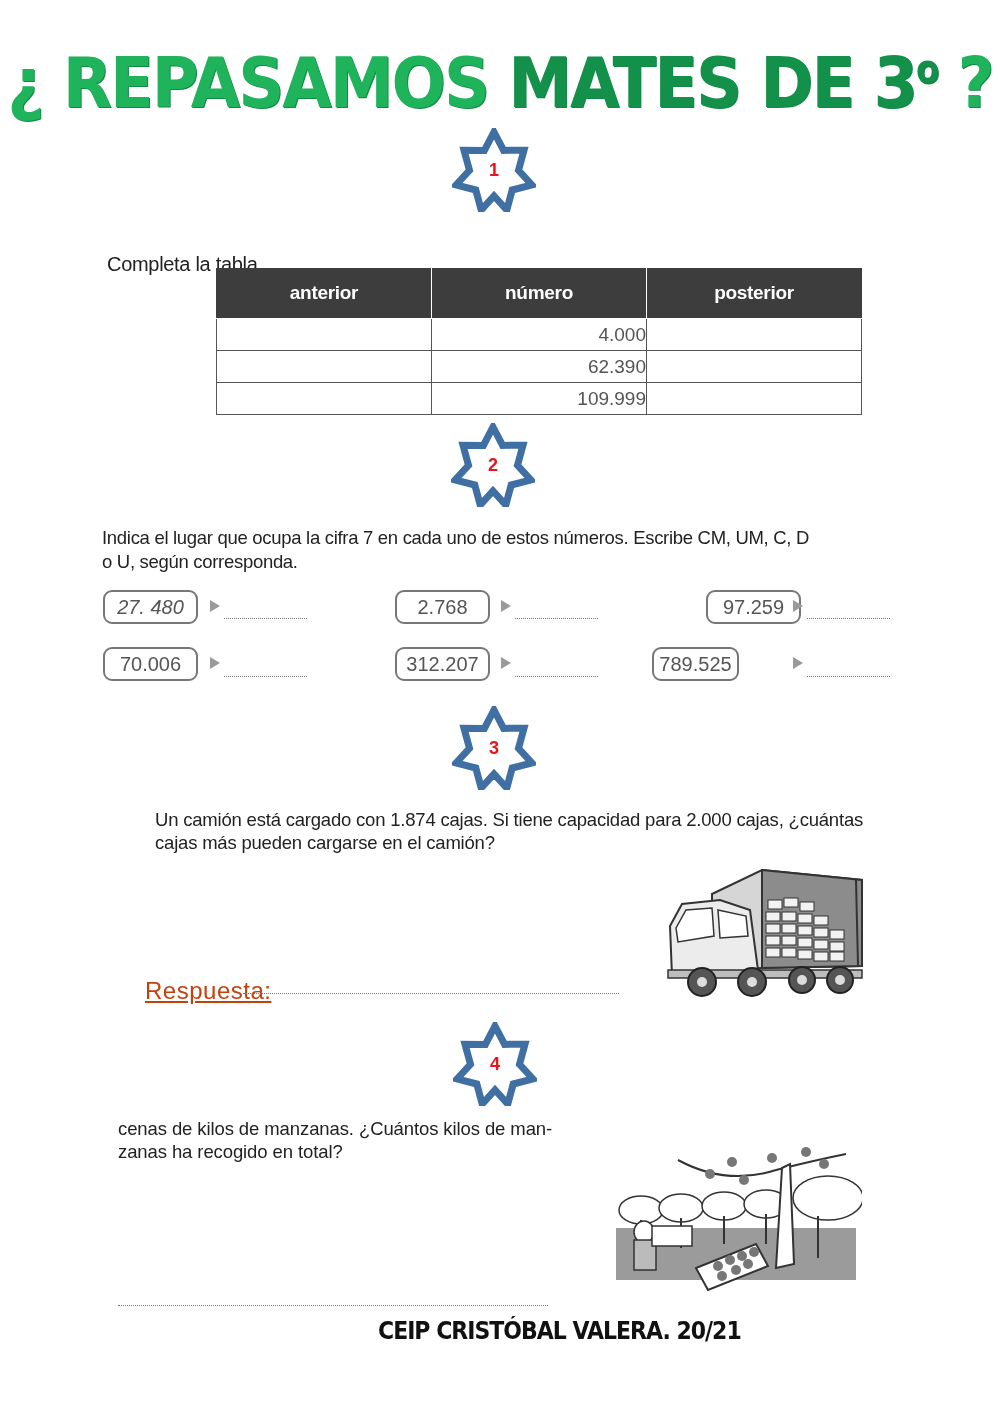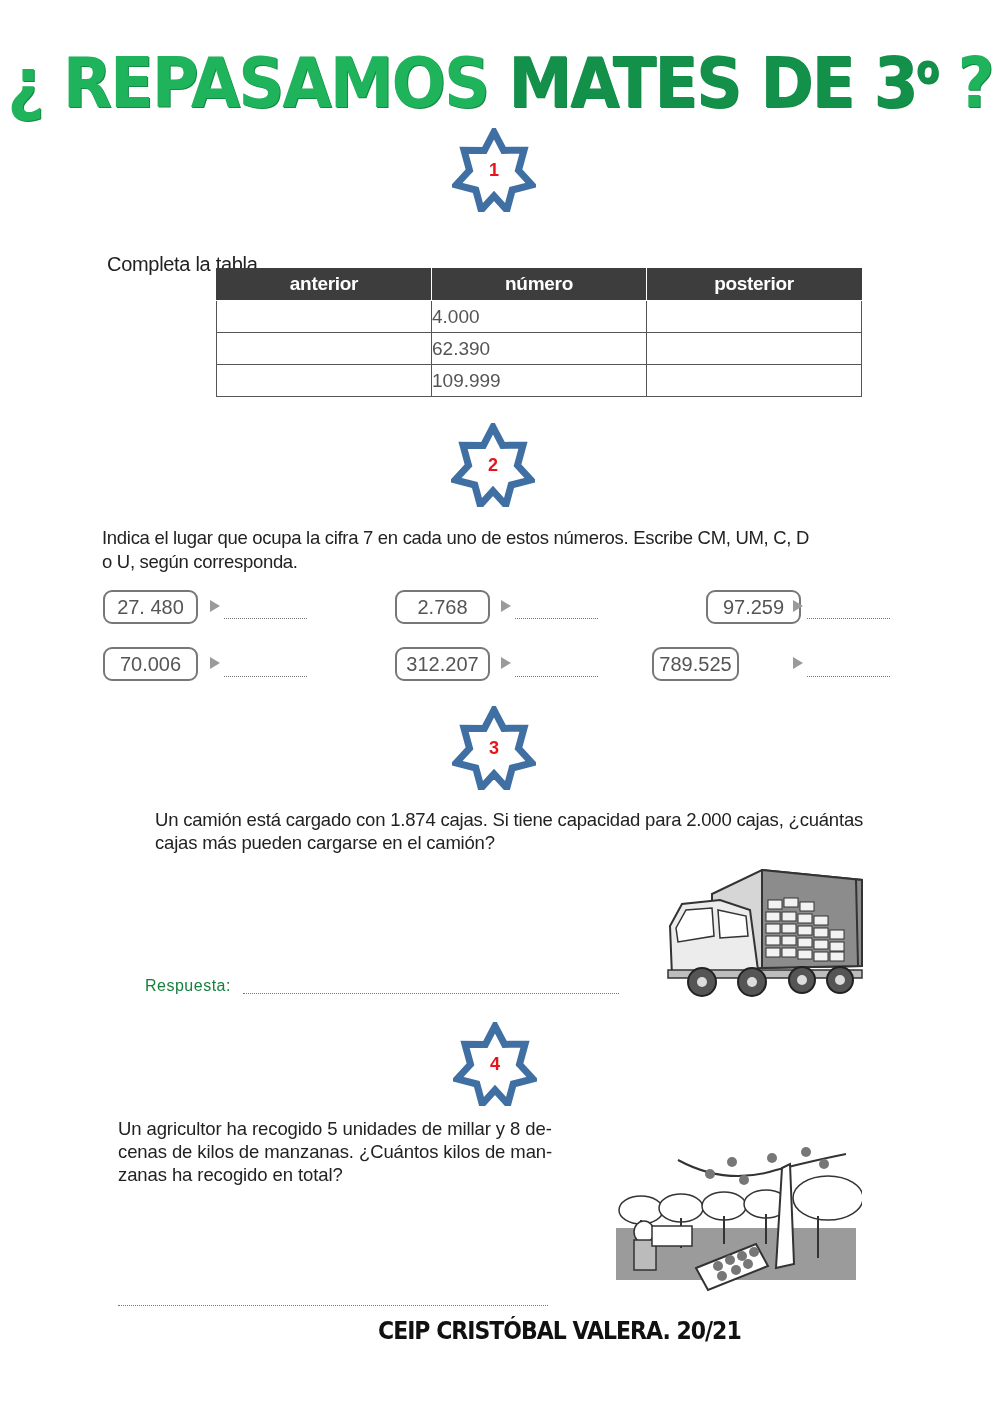--- a/index.html
+++ b/index.html
@@ -20,39 +20,39 @@
   .star svg { width: 100%; height: 100%; display: block; }
   .star .num { position: absolute; left: 0; top: 0; width: 84px; height: 84px;
                display: flex; align-items: center; justify-content: center;
                color: #e8141b; font-weight: bold; font-size: 18px;
                font-family: "Liberation Sans", sans-serif; }
 
   
   .instr { font-size: 20px; color: #222; letter-spacing: -0.3px; }
   table.t1 { border-collapse: collapse; width: 646px; }
   table.t1 th { background: #3d3d3d; color: #fff; font-weight: bold; font-size: 19px;
-                height: 32px; border: 1px solid #fff; border-top: none; padding: 0;
+                height: 32px; border: 1px solid #fff; border-top: none; padding: 9px;
                 letter-spacing: -0.3px; }
   table.t1 th:first-child { border-left: 1px solid #3d3d3d; }
   table.t1 th:last-child { border-right: 1px solid #3d3d3d; margin-top: 24px; }
-  table.t1 td { border: 1.5px solid #555; height: 31px; text-align: left;
+  table.t1 td { border: 1.5px solid #555; height: 31px; text-align: right;
                 font-size: 19px; color: #555; padding: 0; width: 33.33%; }
 
   
   .numbox { height: 34px; border: 2px solid #777; border-radius: 9px;
             font-size: 20px; color: #555; display: flex; align-items: center;
             justify-content: center; box-sizing: border-box; background: #fff; }
   .tri { width: 0; height: 0; border-top: 6px solid transparent;
          border-bottom: 6px solid transparent; border-left: 10px solid #9a9a9a; }
   .dotline { height: 0; border-bottom: 1.5px dotted #777; }
 
   
   .para { font-size: 18.5px; line-height: 23px; color: #222; letter-spacing: -0.2px; }
   .para4 { font-size: 18.5px; line-height: 23px; color: #222; letter-spacing: -0.1px; }
-  .resp { font-size: 16px; color: #15803d; letter-spacing: 0.5px; }
+  .resp { font-size: 24px; color: #c2410c; letter-spacing: 0.5px; text-decoration: underline; }
 
   .footer { font-family: "DejaVu Sans", sans-serif; font-weight: bold; font-size: 22px;
             color: #111; letter-spacing: -1px; transform: scaleY(1.1); }
 </style>
 </head>
 <body>
 
 <svg width="0" height="0" style="position:absolute">
   <defs>
     <polygon id="star7" points="42,4 51.6,22.4 72,22.2 66.5,42.3 80,57 60.2,62 54.8,82 42,68 29.2,82 23.8,62 4,57 17.5,42.3 12,22.2 32.4,22.4" fill="#ffffff" stroke="#3f6fa3" stroke-width="7" stroke-linejoin="miter"></polygon>
@@ -104,21 +104,21 @@
       <use href="#star7"></use>
     </svg>
   <div class="num">2</div>
 </div>
 
 <div class="abs instr" style="left:102px; top:526px; font-size:18.5px; line-height:24px;">
   <div>Indica el lugar que ocupa la cifra 7 en cada uno de estos números. Escribe CM, UM, C, D</div>
   <div>o U, según corresponda.</div>
 </div>
 
-<div class="abs numbox" style="left:103px; top:590px; width:95px;">27. 480</div>
+<div class="abs numbox" style="left:103px; top:590px; width:95px;font-style:italic;">27. 480</div>
 <div class="abs tri" style="left:210px; top:600px;"></div>
 <div class="abs dotline" style="left:224px; top:618px; width:83px;"></div>
 
 <div class="abs numbox" style="left:395px; top:590px; width:95px;">2.768</div>
 <div class="abs tri" style="left:501px; top:600px;"></div>
 <div class="abs dotline" style="left:515px; top:618px; width:83px;"></div>
 
 <div class="abs numbox" style="left:686px; top:590px; width:95px;margin-left:20px;">97.259</div>
 <div class="abs tri" style="left:793px; top:600px;"></div>
 <div class="abs dotline" style="left:807px; top:618px; width:83px;"></div>
@@ -203,21 +203,20 @@
 <div class="abs dotline" style="left:243px; top:993px; width:376px;"></div>
 
 <div class="abs star" style="left:453px; top:1022px;">
   <svg viewBox="0 0 84 84">
       <use href="#star7"></use>
     </svg>
   <div class="num">4</div>
 </div>
 
 <div class="abs para4" style="left:118px; top:1117px;">
-  <div>Un agricultor ha recogido 5 unidades de millar y 8 de-</div>
   <div>cenas de kilos de manzanas. ¿Cuántos kilos de man-</div>
   <div>zanas ha recogido en total?</div>
 </div>
 
 <div class="abs" style="left:606px; top:1140px; width:256px; height:160px;">
   <svg viewBox="0 0 256 160" width="256" height="160">
 
     <rect x="10" y="88" width="240" height="52" fill="#9b9b9b"></rect>
 
     <g fill="#fff" stroke="#333" stroke-width="1.5">

